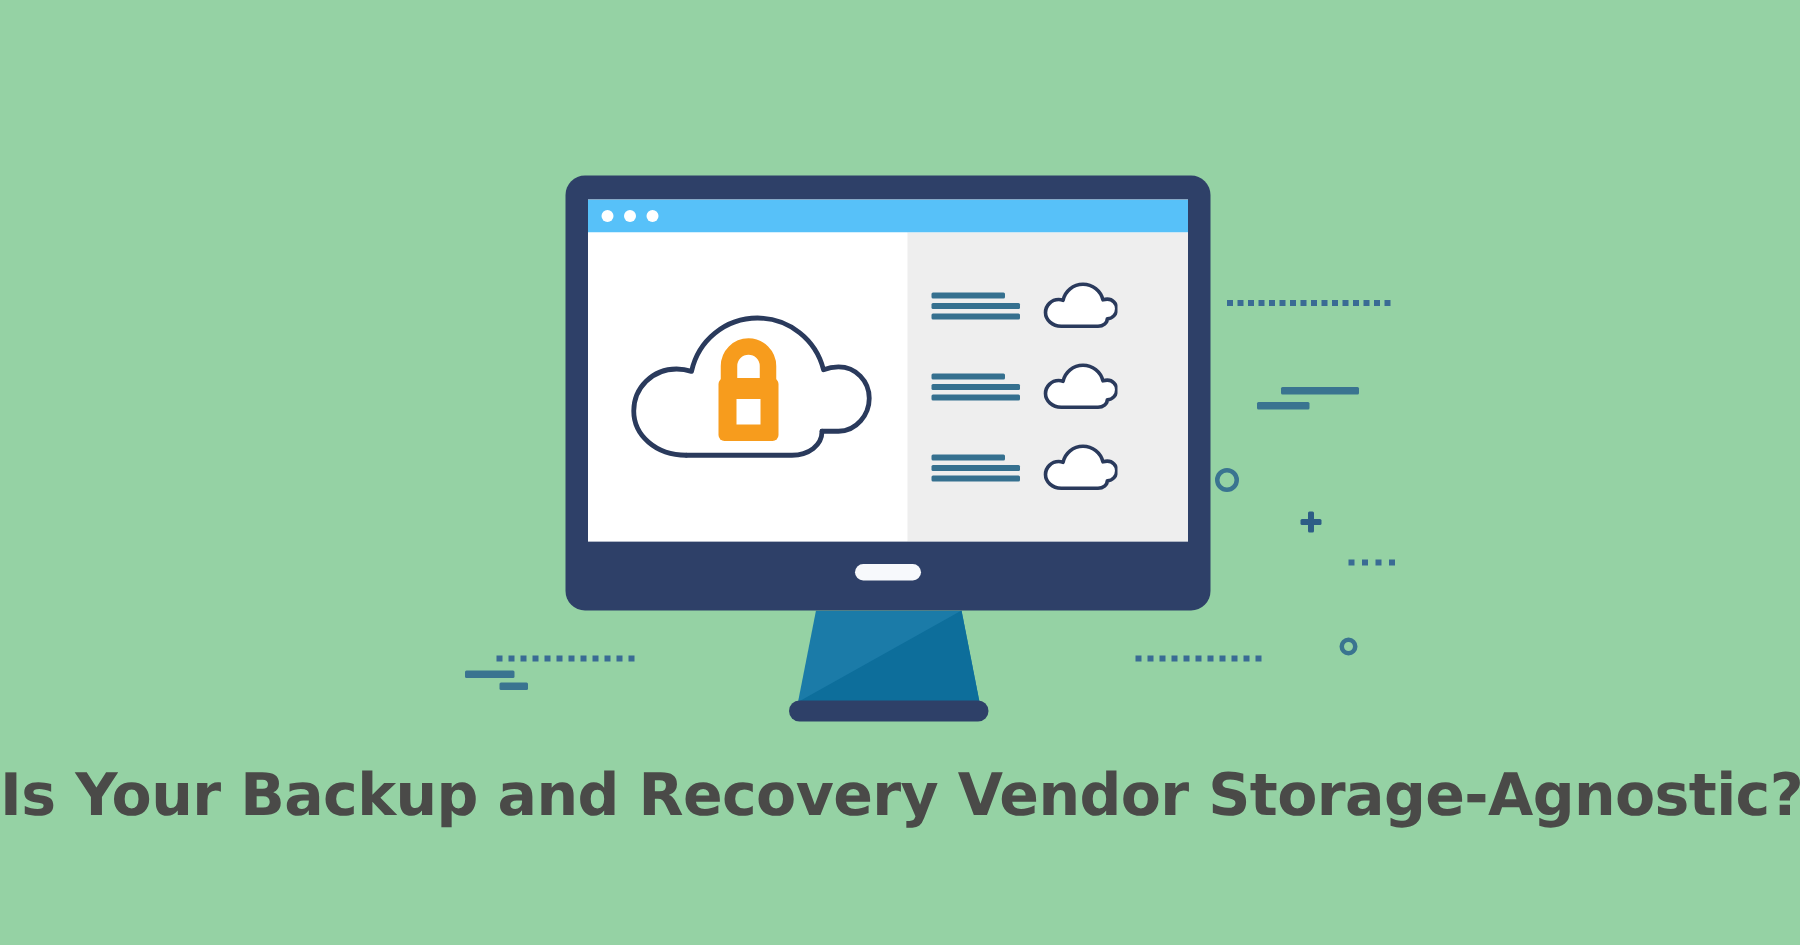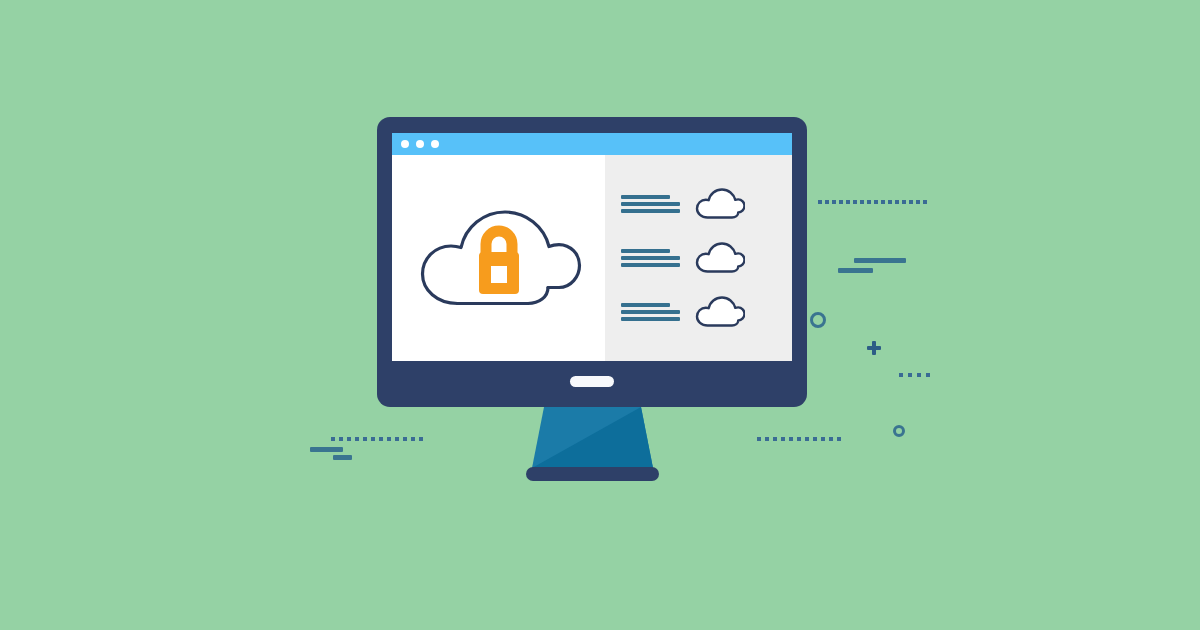--- a/index.html
+++ b/index.html
@@ -285,14 +285,15 @@
             </svg>
           </div>
 
         </div>
       </div>
     </div>
 
     <div id="powerled"></div>
   </div>
 
+  <div id="headline">Is Your Backup and Recovery Vendor Storage-Agnostic?</div>
 
 </div>
 
 </body></html>

